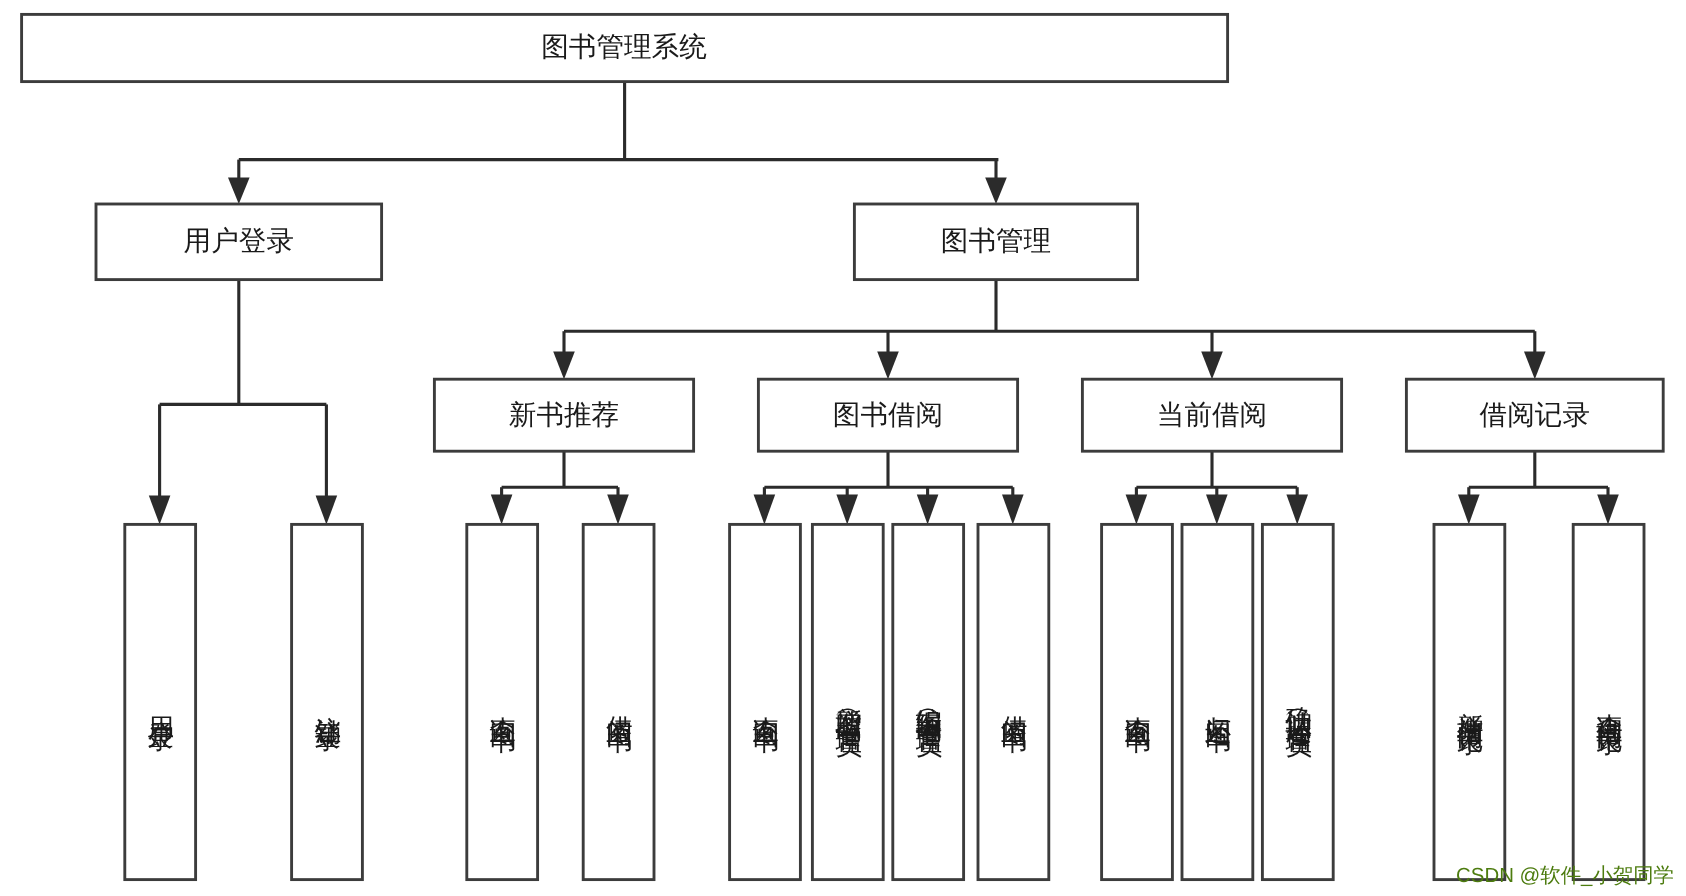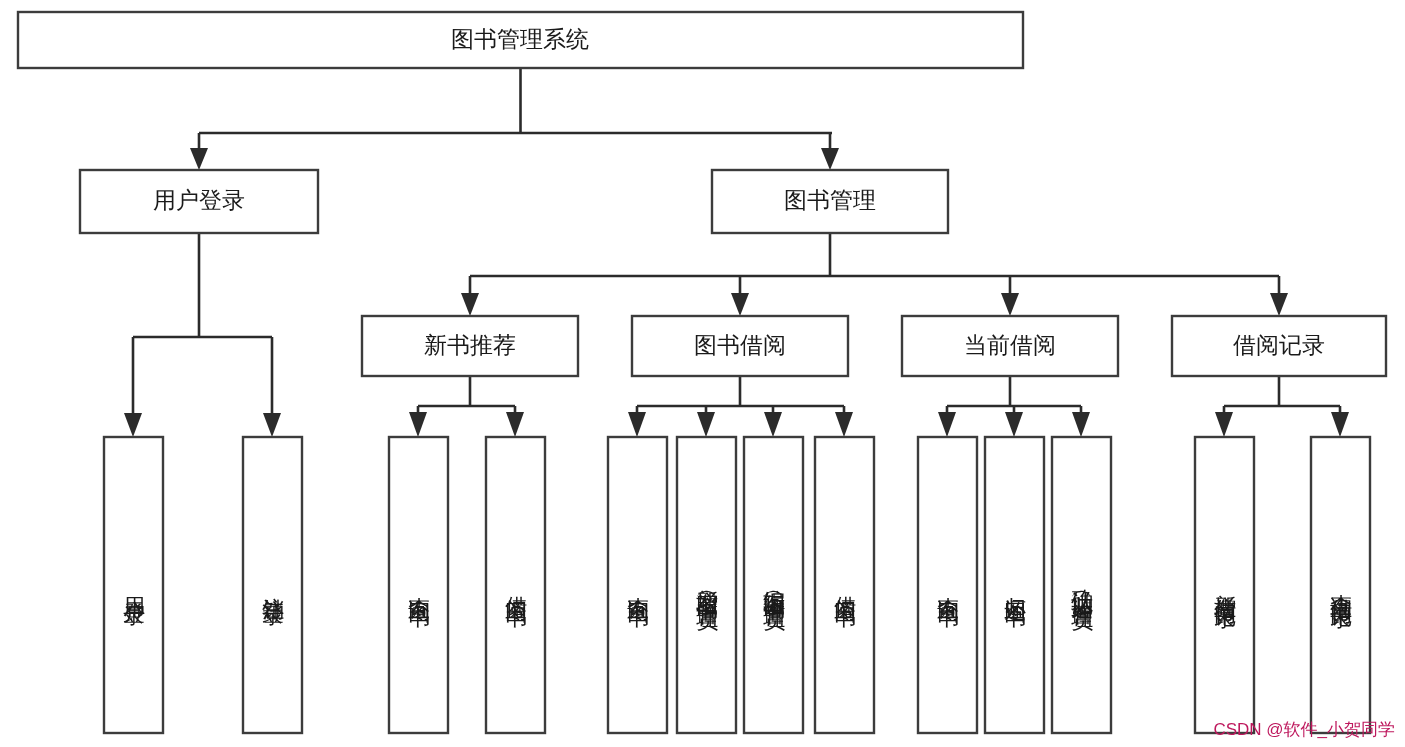--- a/index.html
+++ b/index.html
@@ -53,21 +53,21 @@
     writing-mode: vertical-rl;
     text-orientation: upright;
     letter-spacing: 3px;
   }
   .watermark {
     position: absolute;
     right: 10px;
     bottom: 6px;
     font-family: "Liberation Sans", "DejaVu Sans", sans-serif;
     font-size: 17px;
-    color: #be185d;
+    color: #4d7c0f;
     white-space: nowrap;
     user-select: none;
     pointer-events: none;
   }
 </style>
 </head>
 <body>
 
 <div id="diagram-root">
 

